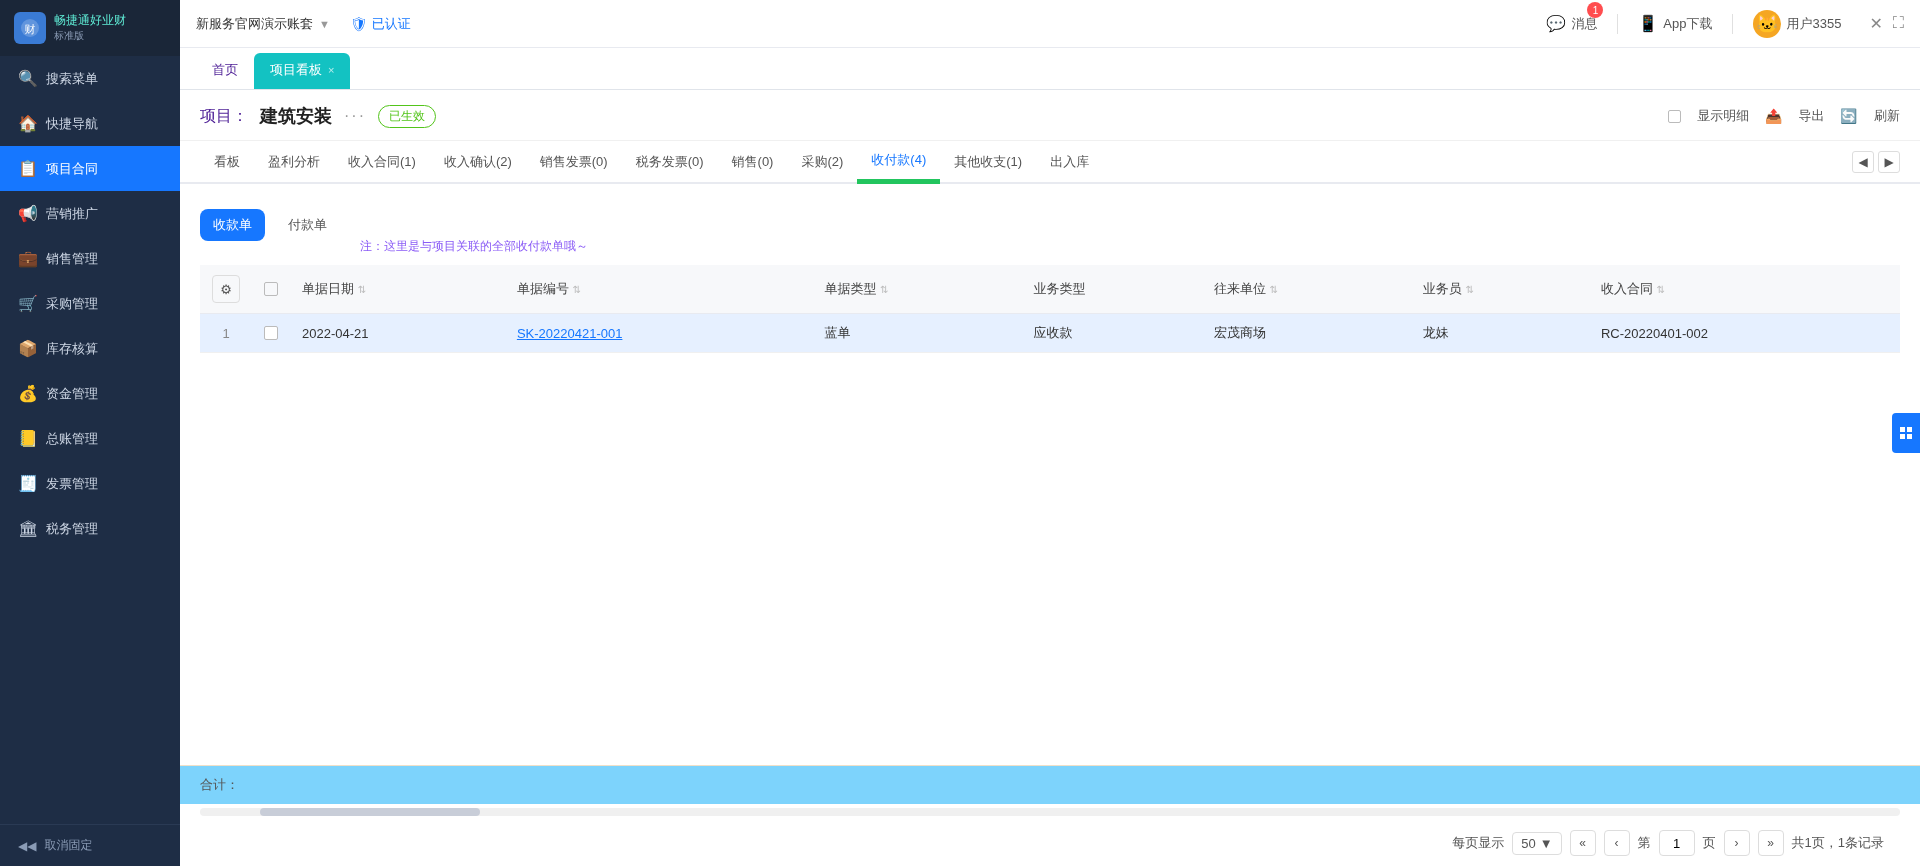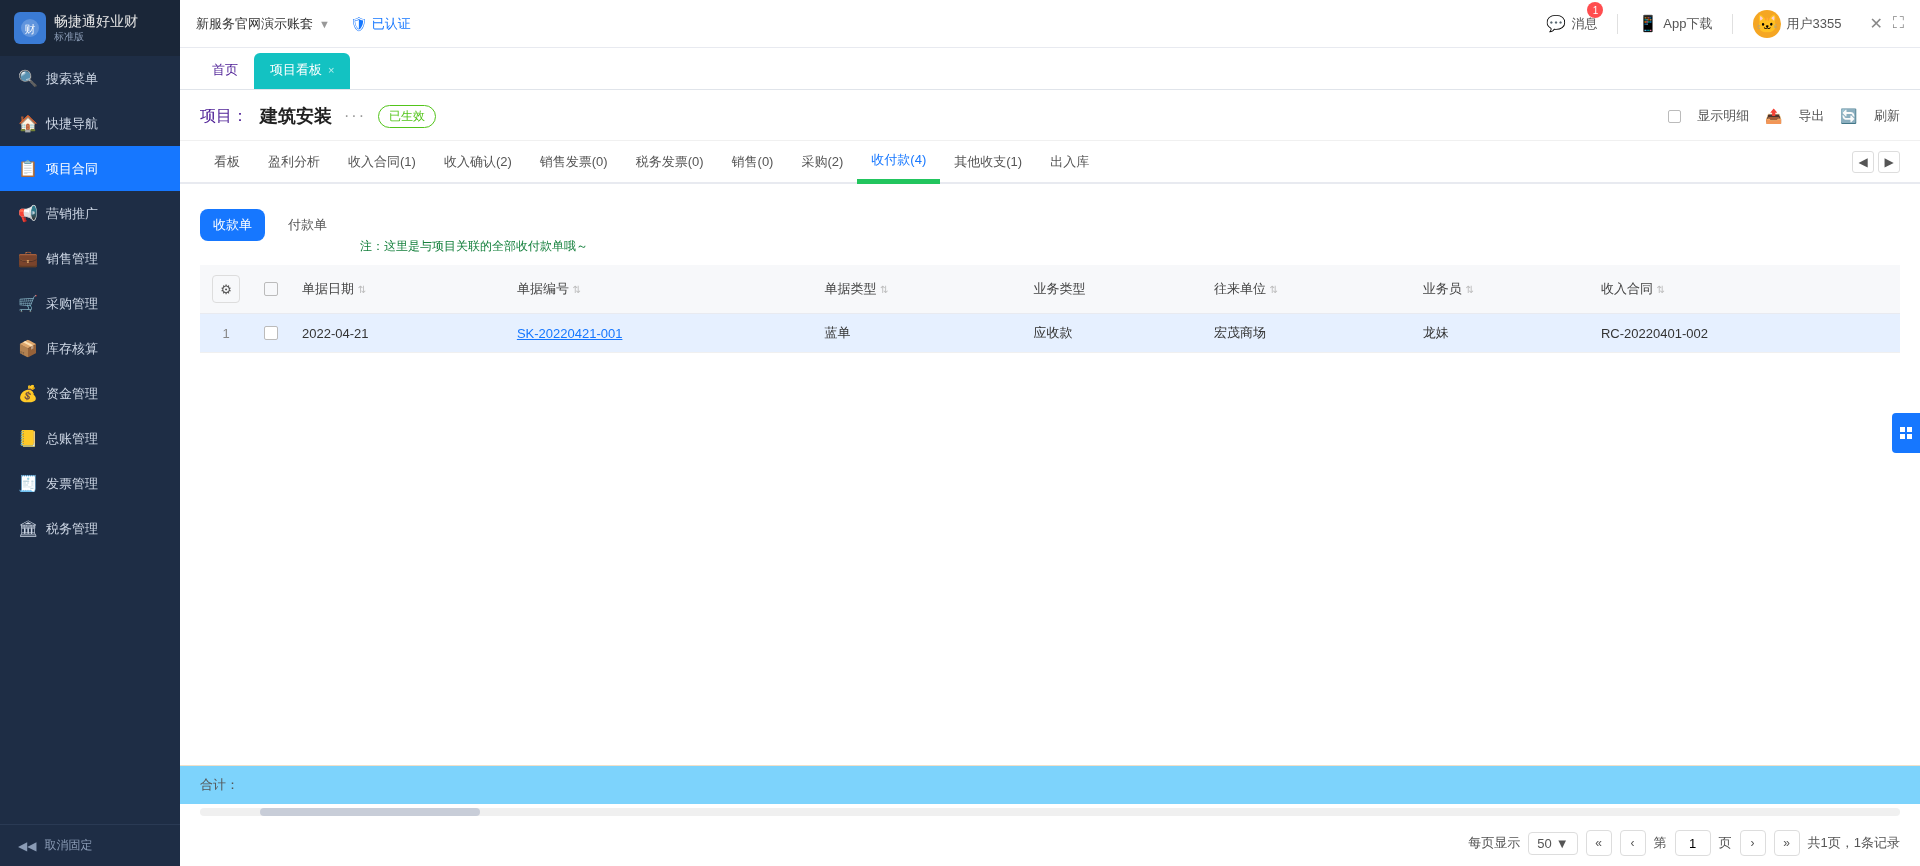--- a/index.html
+++ b/index.html
@@ -22,21 +22,21 @@
       background: #1a2638;
       gap: 8px;
     }
     .sidebar-logo {
       width: 32px; height: 32px;
       background: #3a7bd5;
       border-radius: 6px;
       display: flex; align-items: center; justify-content: center;
       color: white; font-size: 16px;
     }
-    .sidebar-title { font-size: 14px; color: #e5e5e5; line-height: 1.3; }
+    .sidebar-title { font-size: 12px; color: #5eead4; line-height: 1.3; }
     .sidebar-subtitle { font-size: 10px; color: #8a9bb5; }
     .sidebar-scroll { flex: 1; overflow-y: auto; }
     .sidebar-scroll::-webkit-scrollbar { width: 4px; }
     .sidebar-scroll::-webkit-scrollbar-thumb { background: #3a4a60; }
     .sidebar-item {
       display: flex; align-items: center; gap: 10px;
       padding: 13px 18px;
       cursor: pointer; color: #cdd6e4;
       transition: background 0.15s;
     }
@@ -188,21 +188,21 @@
       border-radius: 8px;
       font-size: 13px;
       cursor: pointer;
       color: #555;
       border: 1px solid transparent;
     }
     .inner-tab.active {
       background: #1677ff;
       color: #fff;
     }
-    .inner-tab-note { color: #15803d; font-size: 12px; padding-left: 10px; margin-top: 44px; }
+    .inner-tab-note { color: #8b5cf6; font-size: 12px; padding-left: 10px; margin-top: 44px; }
 
     
     .table-wrap {
       flex: 1;
       overflow: auto;
       padding: 0 20px;
       margin-top: 10px;
     }
     table {
       width: 100%;
@@ -263,21 +263,21 @@
       border-radius: 4px;
       position: absolute;
       left: 60px;
     }
 
     
     .pagination {
       display: flex;
       align-items: center;
       justify-content: flex-end;
-      padding: 10px 20px;
+      padding: 10px 36px;
       gap: 8px;
       flex-shrink: 0;
       font-size: 13px;
       color: #555;
     }
     .page-size-select {
       display: flex; align-items: center; gap: 4px;
       border: 1px solid #ddd; border-radius: 4px; padding: 3px 8px; cursor: pointer;
     }
     .page-btn {

